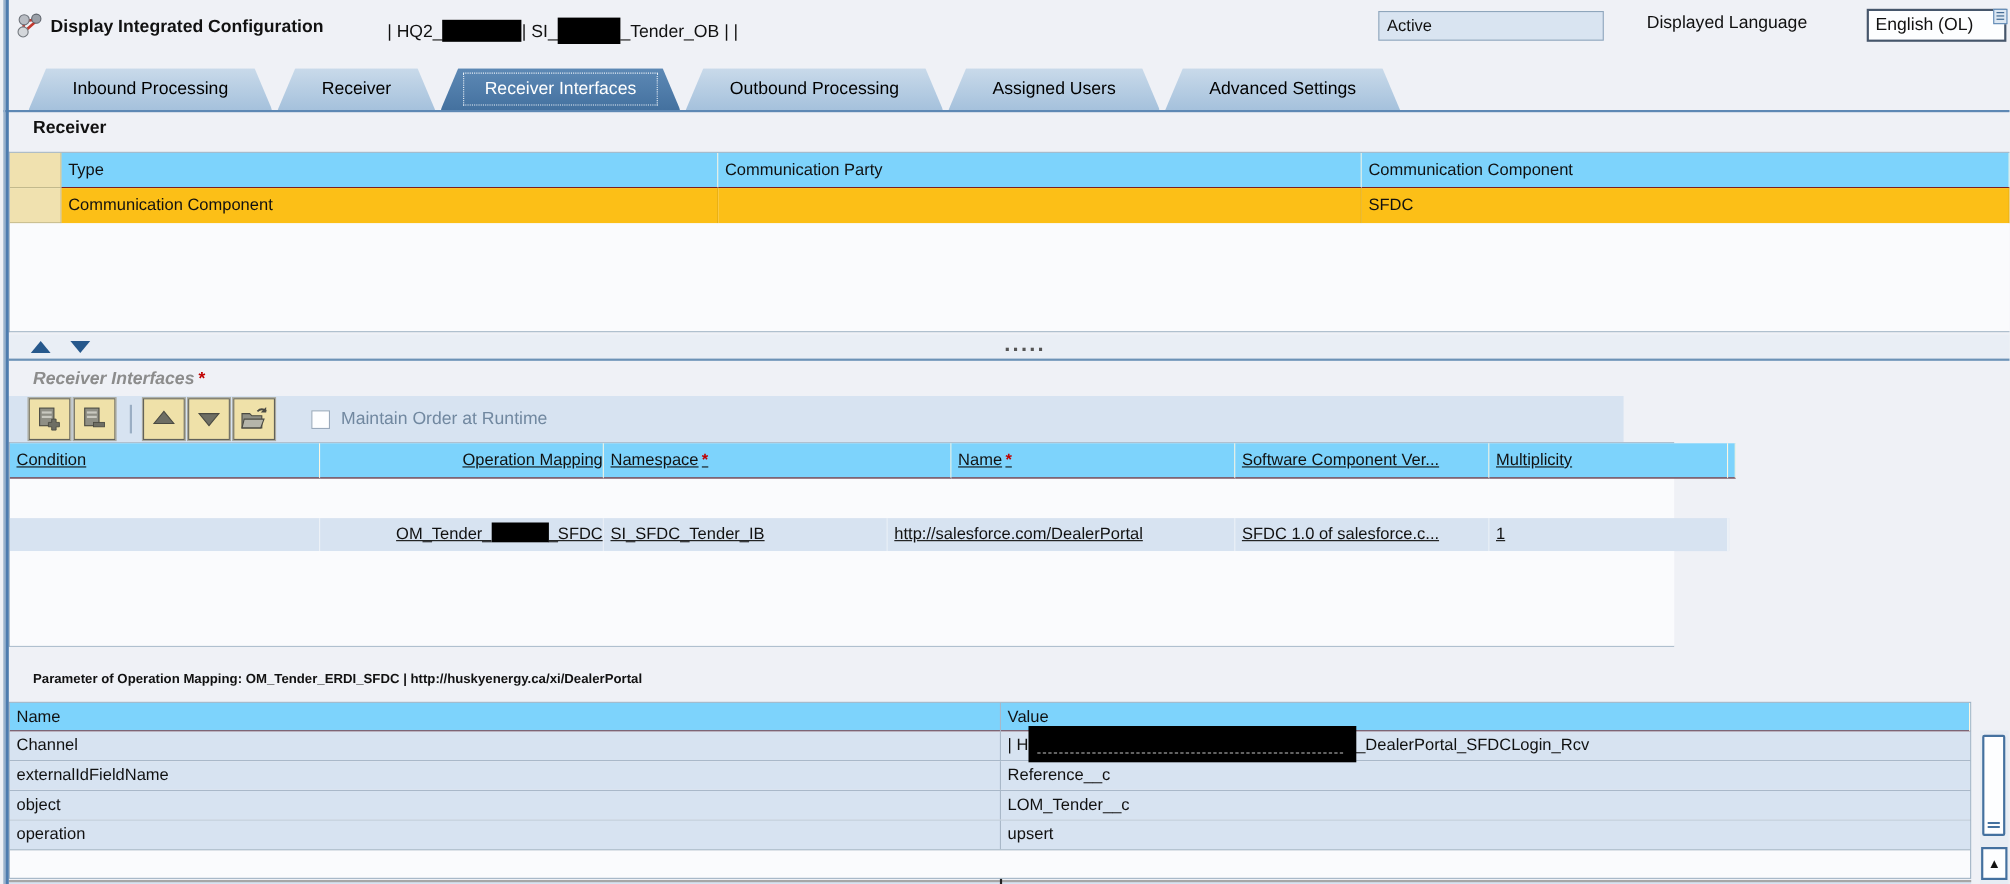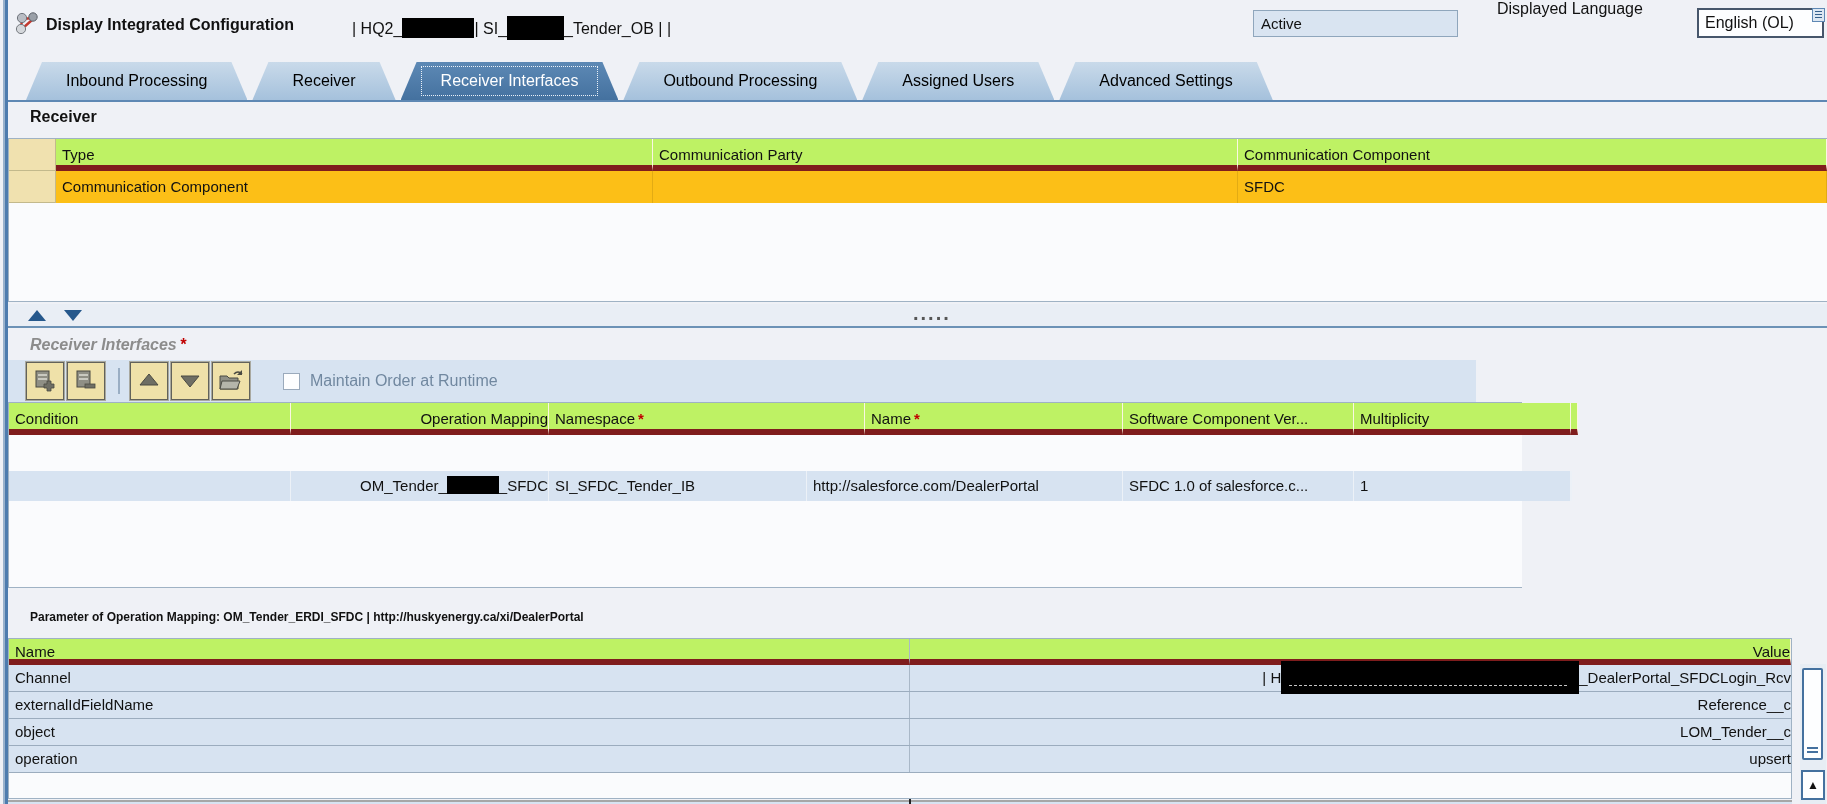--- a/index.html
+++ b/index.html
@@ -13,39 +13,39 @@
 
   
   .hdr-title { position:absolute; left:46px; top:16px; font-weight:bold; font-size:16px; white-space:nowrap; }
   .hdr-path  { position:absolute; left:352px; top:16px; font-size:16px; white-space:nowrap; }
   .app-icon  { position:absolute; left:14px; top:11px; }
   .redact { display:inline-block; background:#000; }
   .r-hq   { width:72px; height:20px; vertical-align:-4px; }
   .r-si   { width:57px; height:24px; vertical-align:-6px; }
   .status-box { position:absolute; left:1253px; top:10px; width:205px; height:27px; background:#D9E4F1;
                 border:1px solid #8FA6BC; line-height:25px; padding-left:7px; font-size:15px; }
-  .lang-label { position:absolute; left:1497px; top:0; font-size:16px; }
+  .lang-label { position:absolute; left:1497px; top:12px; font-size:16px; }
   .lang-box { position:absolute; left:1697px; top:8px; width:127px; height:30px; background:#FDFEFF;
               border:2px solid #46566B; line-height:26px; padding-left:6px; font-size:16px; white-space:nowrap; overflow:visible; }
   .lang-icon { position:absolute; right:-3px; top:-2px; width:13px; height:14px; background:#DCE7F2; border:1px solid #5E88B4; }
   .lang-icon::after { content:""; position:absolute; left:2px; top:2px; width:7px; height:1px; box-shadow:0 0 #35608C,0 3px #35608C,0 6px #35608C; background:#35608C; }
 
   
   .tabs { position:absolute; left:26px; top:62px; height:38px; display:flex; gap:5px; z-index:2; }
   .tab { position:relative; height:38px; line-height:37px; padding:0 40px; font-size:16px; color:#000;
          background:linear-gradient(#C9DAEA, #A5C1DC); clip-path:polygon(16px 0, calc(100% - 16px) 0, 100% 100%, 0 100%); cursor:default; white-space:nowrap;text-align:right; }
   .tab.active { background:linear-gradient(#5D89B5, #44719F); color:#fff; font-weight:normal; }
   .tab-focus { position:absolute; left:20px; right:20px; top:4px; bottom:4px; border:1px dotted #EAF1F8; }
   .content-line { position:absolute; left:3px; top:100px; width:1824px; height:2px; background:#5E88B4; }
 
   
   .sec-title { position:absolute; left:30px; font-weight:bold; font-size:16px; white-space:nowrap; }
   .tbl { position:absolute; left:8px; background:#FAFBFD; border:1px solid #9FB2C4; border-right:none; display:flex; flex-direction:column; }
   .trow { display:flex; flex-shrink:0; }
-  .th { background:#bef264; border-right:1px solid #FBF6E2; border-bottom:6px solid #7f1d1d; padding-left:6px; white-space:nowrap; overflow:hidden; }
+  .th { background:#7dd3fc; border-right:1px solid #FBF6E2; border-bottom:1px solid #7f1d1d; padding-left:6px; white-space:nowrap; overflow:hidden; }
   .td { padding-left:6px; white-space:nowrap; overflow:hidden; }
   .req { color:#C00000; font-weight:bold; margin-left:3px; }
   .fill { flex:1; background:#FAFBFD; }
 
   
   .rcv-hdr .th { height:32px; line-height:31px; }
   .rcv-row { height:32px; line-height:31px; }
   .rcv-row .td { background:#FCBF17; border-right:1px solid rgba(0,0,0,0.10); }
   .sel-cell { width:47px; flex-shrink:0; background:#F0E1AF; border-right:1px solid #C3B98C; border-bottom:1px solid #C3B98C; }
   .w-type { width:597px; flex-shrink:0; }
@@ -76,21 +76,21 @@
   .r-om { width:52px; height:18px; vertical-align:-3px; }
   .chk-ro { width:17px; height:17px; margin:6px auto 0; background:#E6E6E6; border:1px solid #8A8A8A;
             color:#7E7E7E; font-size:14px; font-weight:bold; line-height:15px; text-align:center; }
   .cell-center { text-align:center; padding-left:0; }
 
   
   .parm-hdr .th { height:26px; line-height:25px; }
   .parm-row { height:27px; line-height:26px; border-bottom:1px solid #9BACBE; }
   .parm-row .td { background:#D7E3F1; }
   .w-pname { width:901px; flex-shrink:0; border-right:1px solid #A9B8C8; }
-  .w-pval { flex:1; overflow:visible !important;text-align:right; }
+  .w-pval { flex:1; overflow:visible !important; }
   .r-chan { width:298px; height:33px; vertical-align:middle; margin:-8px 0 -4px; position:relative; }
   .r-chan::after { content:""; position:absolute; left:8px; right:12px; bottom:8px; border-bottom:1px dashed #C4C4C4; }
 
   
   .vscroll { position:absolute; left:1800px; top:664px; width:26px; height:140px; background:#E7EDF4; }
   .vthumb { position:absolute; left:2px; top:4px; width:21px; height:92px; background:#FDFEFF; border:2px solid #44719F; border-radius:2px; }
   .vgrip { position:absolute; left:3px; right:3px; bottom:3px; height:8px;
            background:repeating-linear-gradient(#44719F 0 2px, transparent 2px 4px); }
   .vbtn { position:absolute; left:1px; top:106px; width:24px; height:30px; background:#FDFEFF; border:2px solid #44719F;
           text-align:center; line-height:26px; font-size:12px; color:#111; cursor:pointer; }
@@ -189,21 +189,21 @@
         <path d="M3 8 h7 l2 2 h9 v11 H3 Z" fill="#8F8F85" stroke="#4A4A42"></path>
         <path d="M5 13 h18 l-3 8 H3 Z" fill="#B5B5AA" stroke="#4A4A42"></path>
         <path d="M17 6 q4 -4 8 0" fill="none" stroke="#4A4A42" stroke-width="1.6"></path>
         <path d="M25 2 v5 h-5 z" fill="#4A4A42"></path>
       </svg>
     </div>
     <div class="chk"></div>
     <span class="maintain-lbl">Maintain Order at Runtime</span>
   </div>
 
-  <div class="tbl" style="top:402px; width:1514px; height:186px;">
+  <div class="tbl" style="top:402px; width:1514px; height:186px;text-decoration:underline;">
     <div class="trow ri-hdr">
       <div class="th w-cond">Condition</div>
       <div class="th w-om">Operation Mapping</div>
       <div class="th w-ns"><span>Namespace</span><span class="req">*</span></div>
       <div class="th w-name"><span>Name</span><span class="req">*</span></div>
       <div class="th w-swcv">Software Component Ver...</div>
       <div class="th w-mult">Multiplicity</div>
       <div class="th w-parm">Parameters</div>
     </div>
     <div class="trow ri-row">

